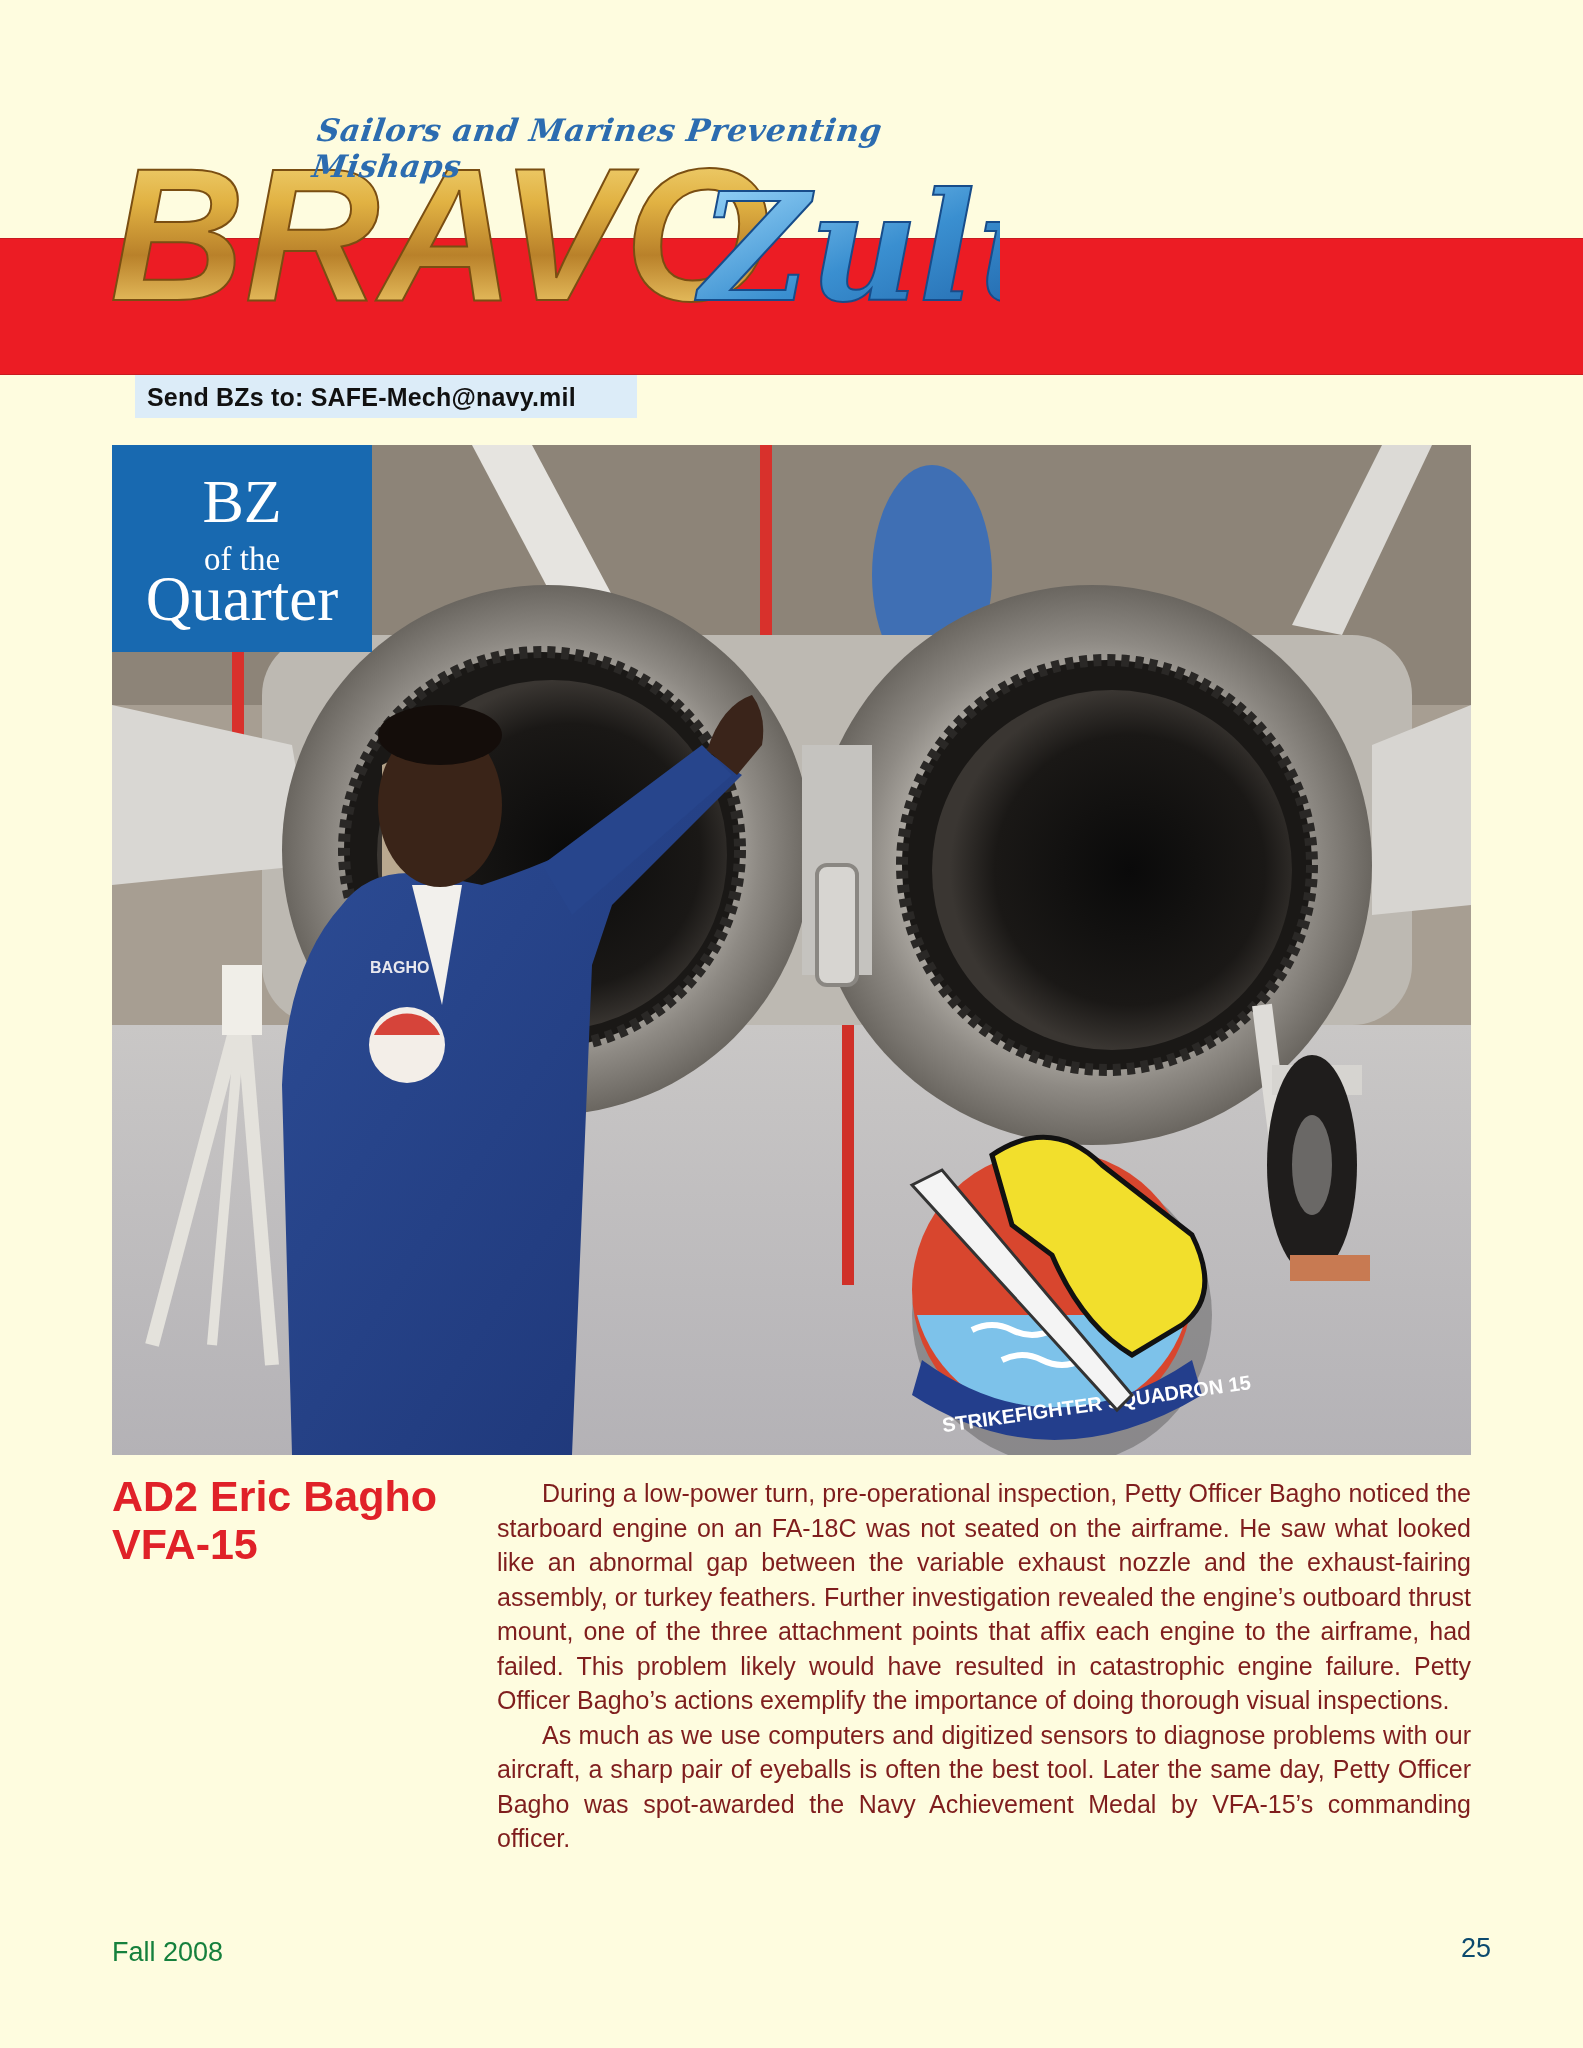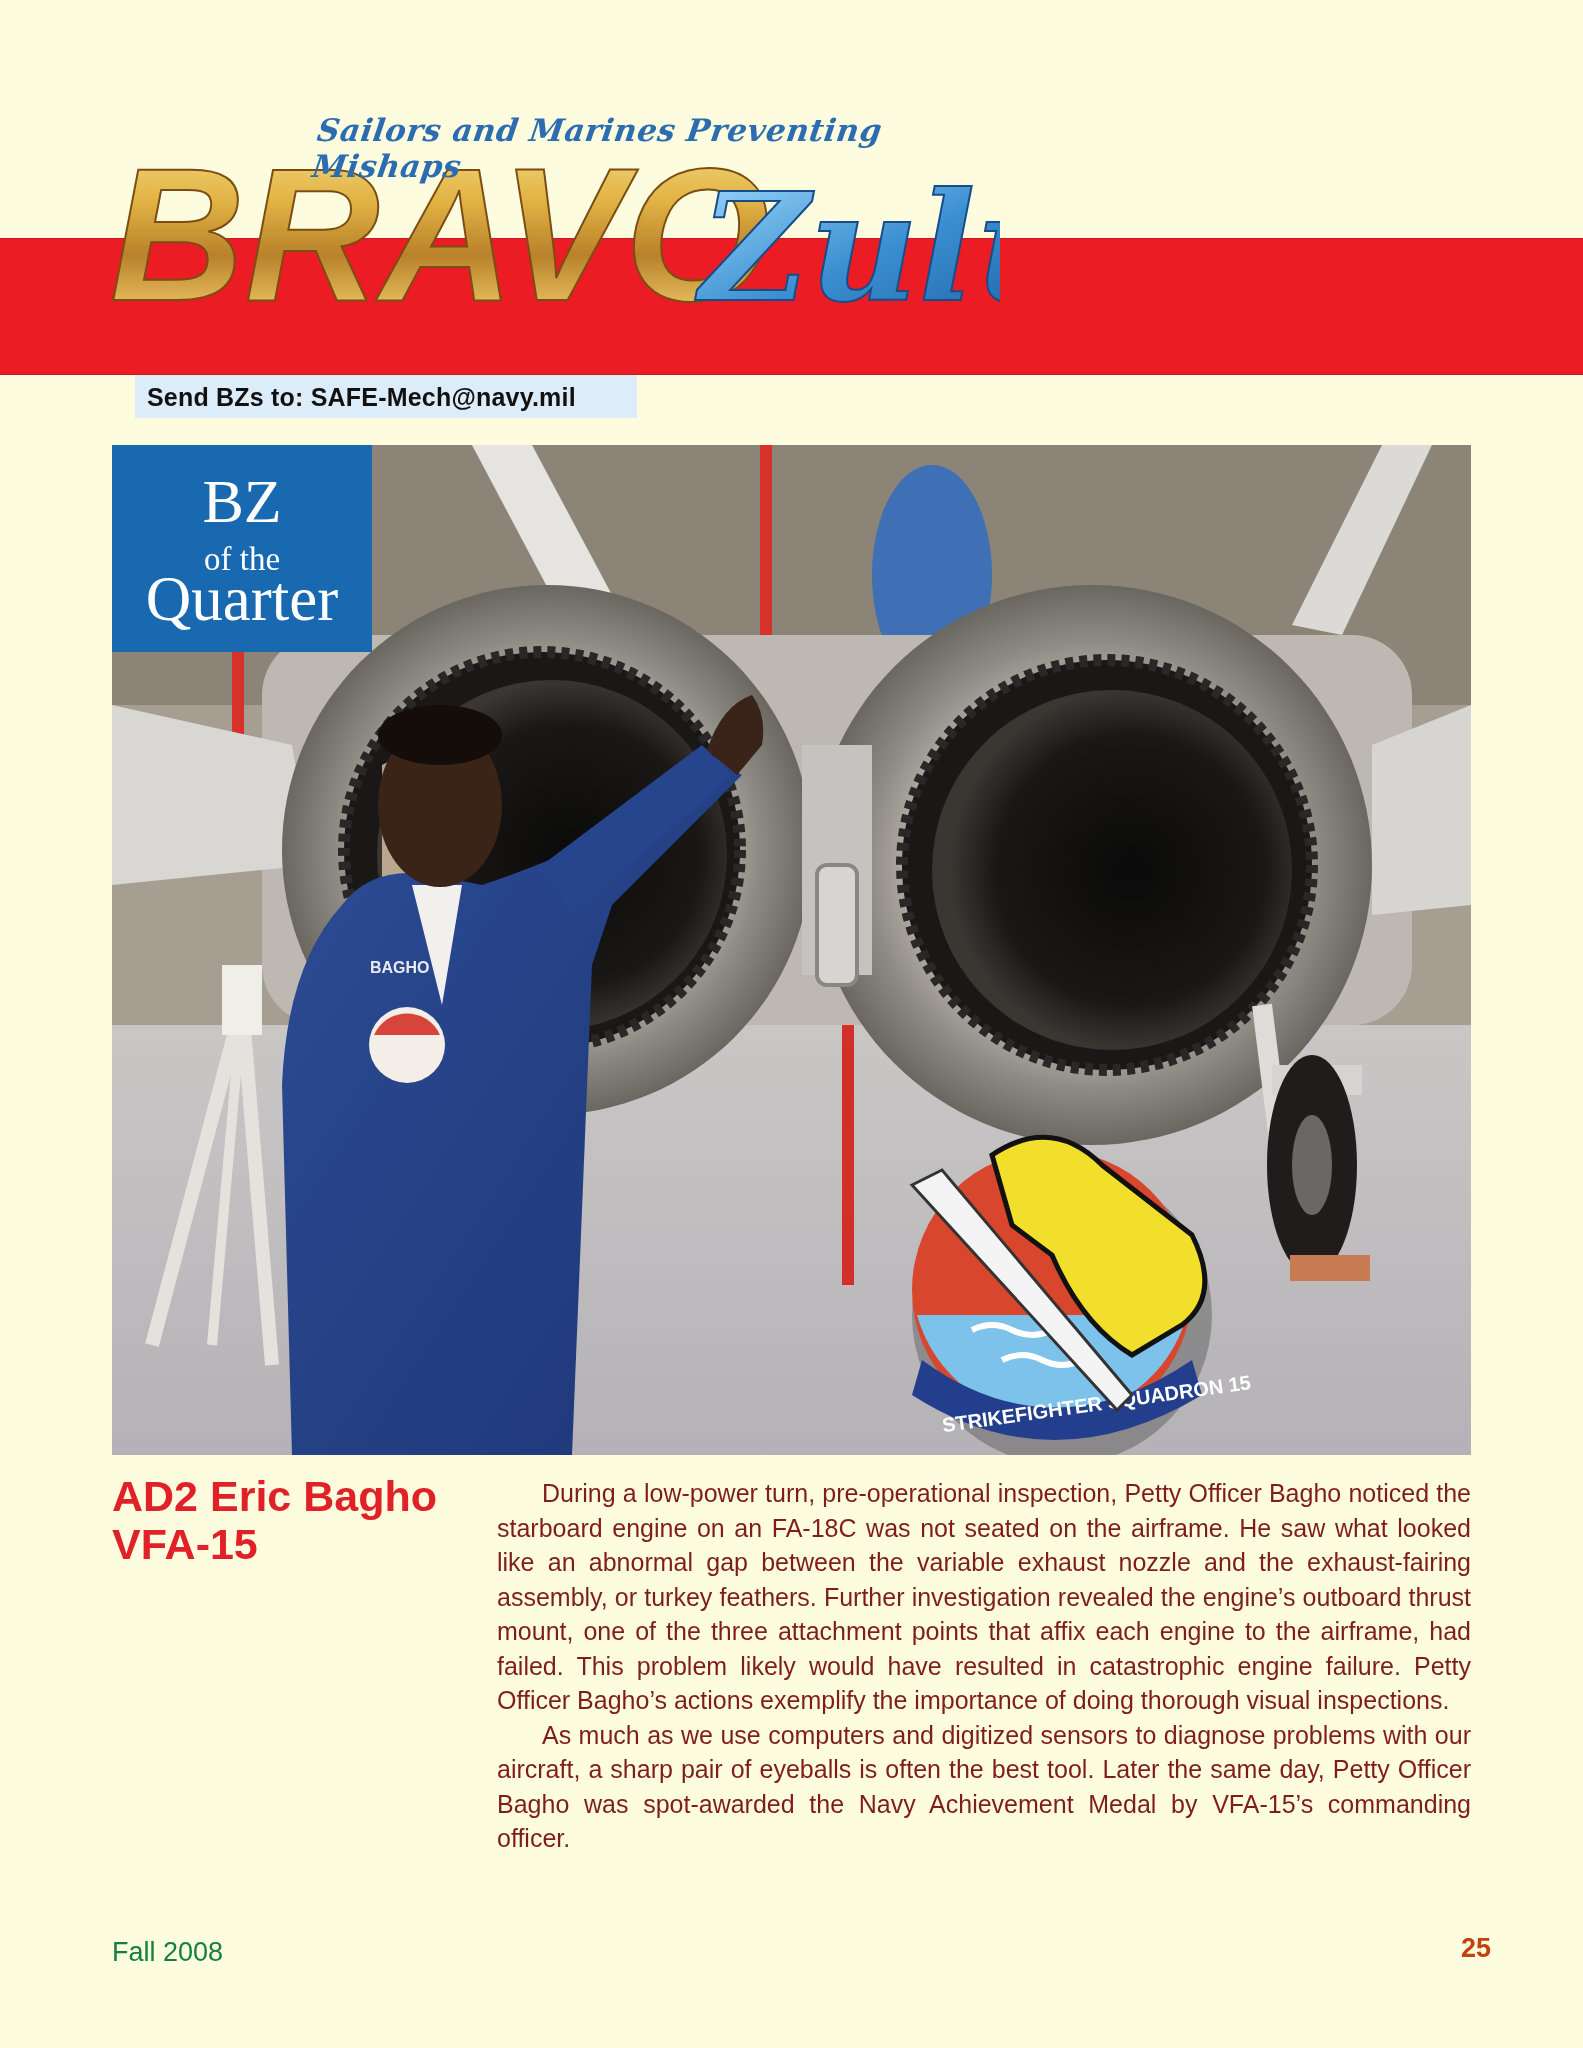--- a/index.html
+++ b/index.html
@@ -50,21 +50,21 @@
   .article {
     position:absolute; left:497px; top:1476px; width:974px;
     font-size:25px; line-height:34.5px; color:#7f1d1d;
     text-align:justify;
   }
   .article p { margin:0; text-indent:45px; }
   .footer-left {
     position:absolute; left:112px; top:1937px; font-size:27px; color:#15803d;
   }
   .footer-right {
-    position:absolute; right:92px; top:1933px; font-size:27px; color:#c2410c;font-weight:bold;
+    position:absolute; right:92px; top:1933px; font-size:27px; color:#0c4a6e;
   }
 </style>
 </head>
 <body>
 
 <div class="red-band"></div>
 
 <div class="masthead">
   <svg class="logo-svg" width="900" height="320" viewBox="0 0 900 320">
     <defs>

